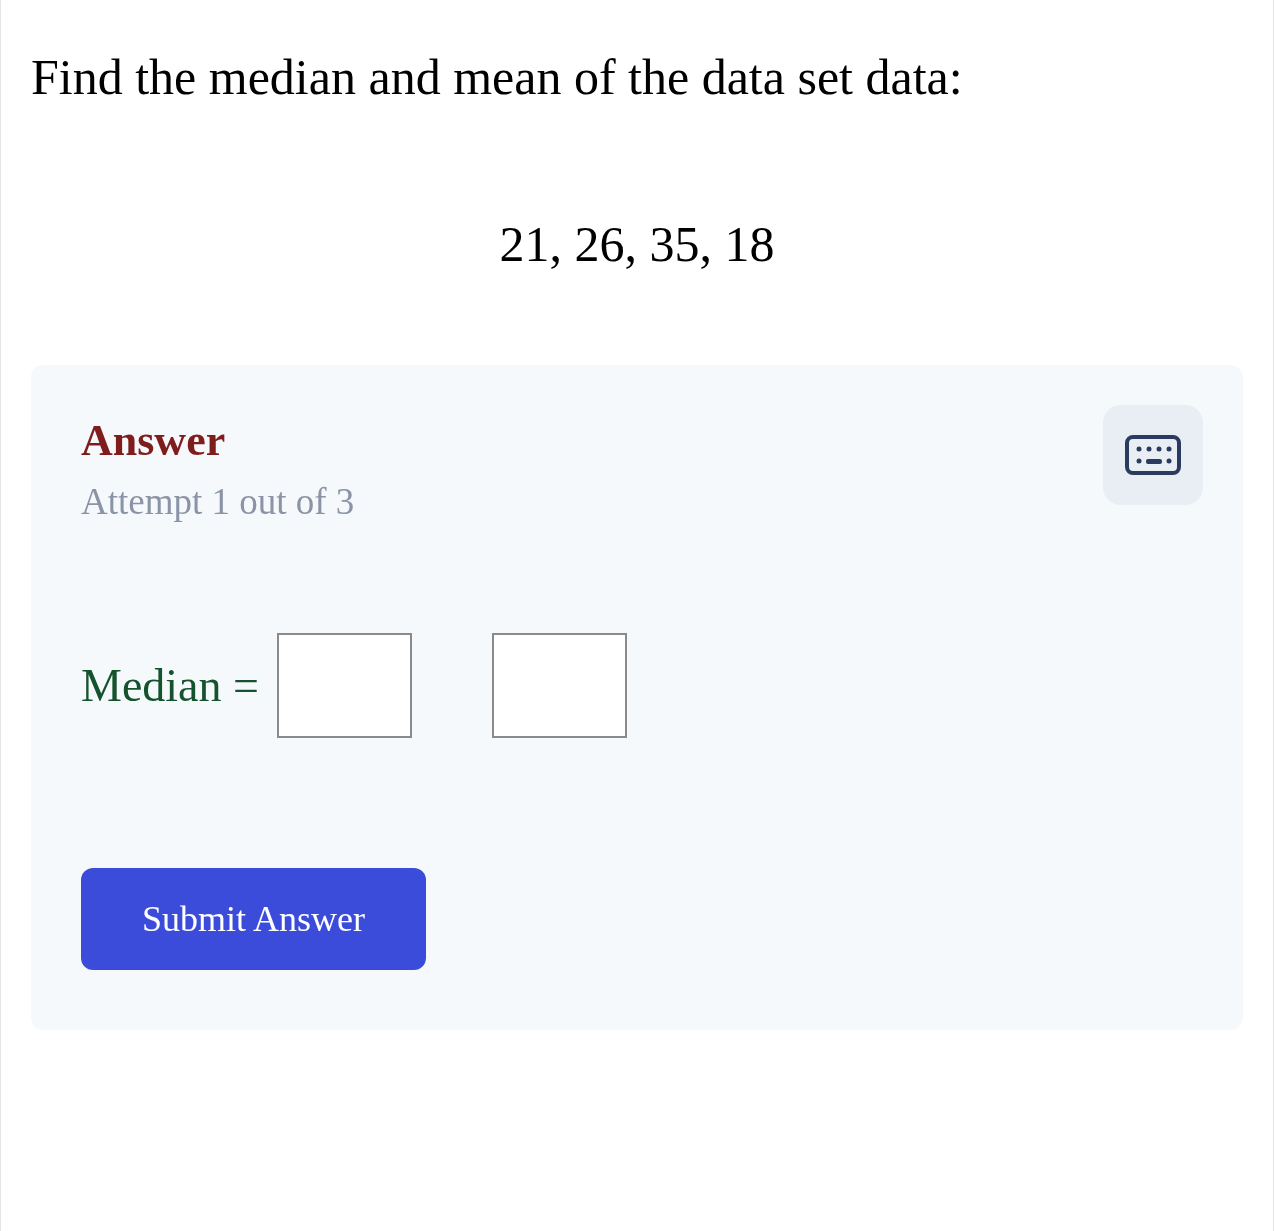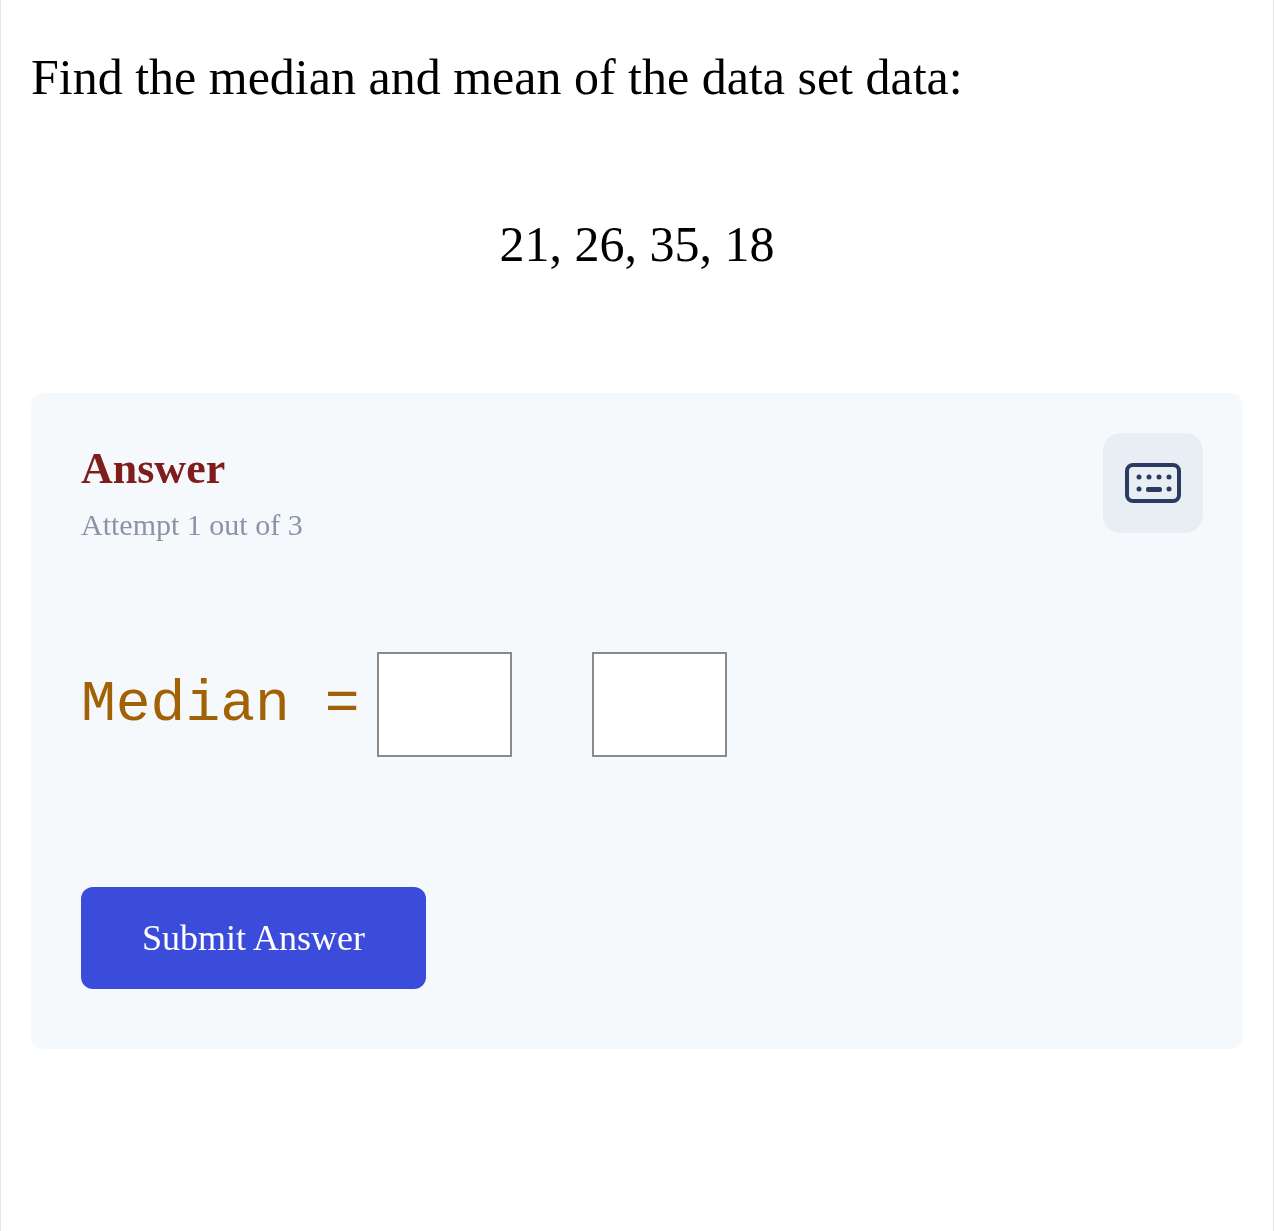--- a/index.html
+++ b/index.html
@@ -22,37 +22,37 @@
     .question-text {
       font-size: 50px;
       color: #000;
       line-height: 1.5;
       margin-bottom: 100px;
     }
     .data-set {
       font-size: 50px;
       color: #000;
       text-align: center;
-      margin-bottom: 120px;
+      margin-bottom: 92px;
       font-family: Georgia, 'Times New Roman', serif;
     }
     .answer-panel {
       background: #f6f9fc;
       border-radius: 12px;
       padding: 50px 50px 60px 50px;
       position: relative;
     }
     .answer-title {
       font-size: 44px;
       font-weight: bold;
       color: #7f1d1d;
       margin-bottom: 14px;
     }
     .attempt-text {
-      font-size: 30px;
+      font-size: 37px;
       color: #8a94a6;
       margin-bottom: 110px;
     }
     .keyboard-button {
       position: absolute;
       top: 40px;
       right: 40px;
       width: 100px;
       height: 100px;
       background: #e8eef4;
@@ -72,23 +72,23 @@
       gap: 80px;
       align-items: center;
       margin-bottom: 130px;
     }
     .input-group {
       display: flex;
       align-items: center;
       gap: 18px;
     }
     .input-label {
-      font-size: 58px;
-      color: #a16207;
-      font-family: Liberation Mono, monospace;
+      font-size: 46px;
+      color: #14532d;
+      font-family: Liberation Serif, serif;
     }
     .answer-input {
       width: 135px;
       height: 105px;
       border: 2px solid #8a8a8a;
       background: #fff;
       font-size: 36px;
       text-align: center;
       font-family: Georgia, serif;
     }

